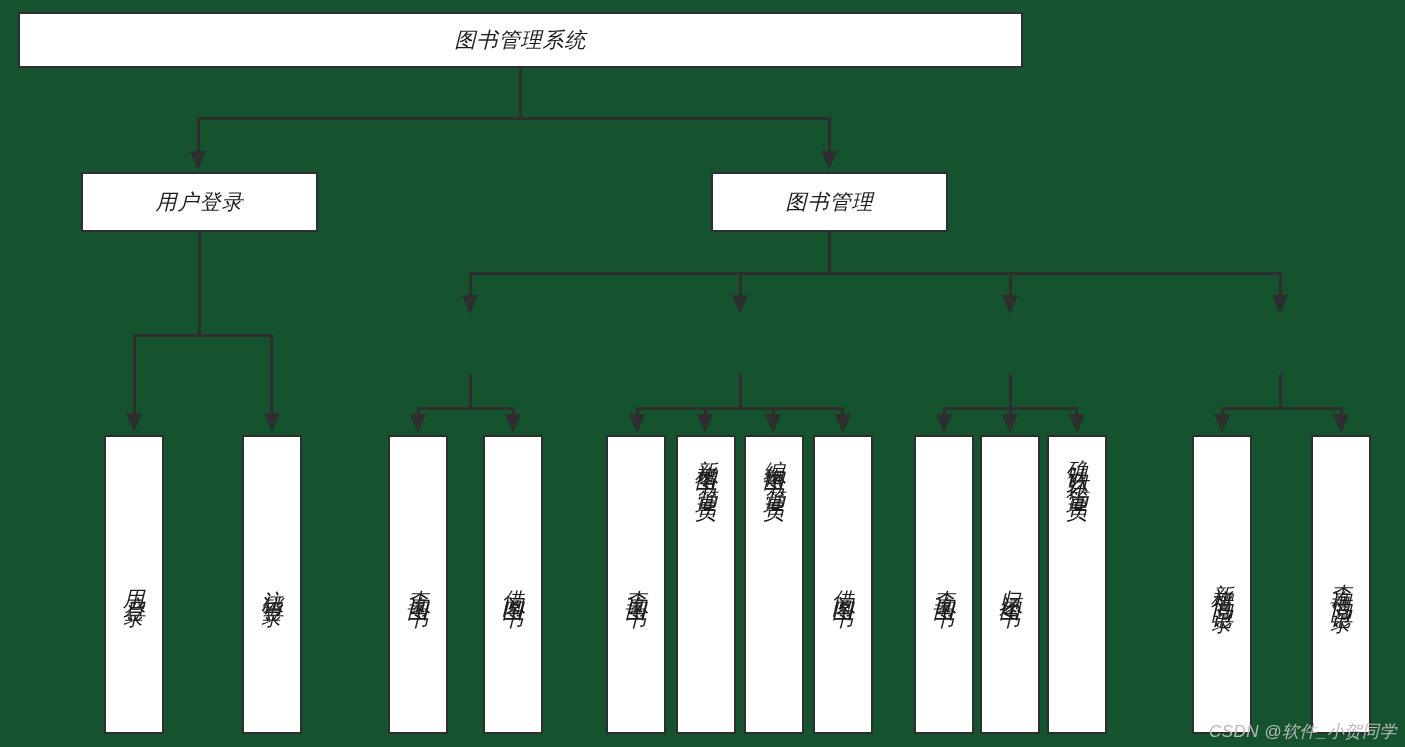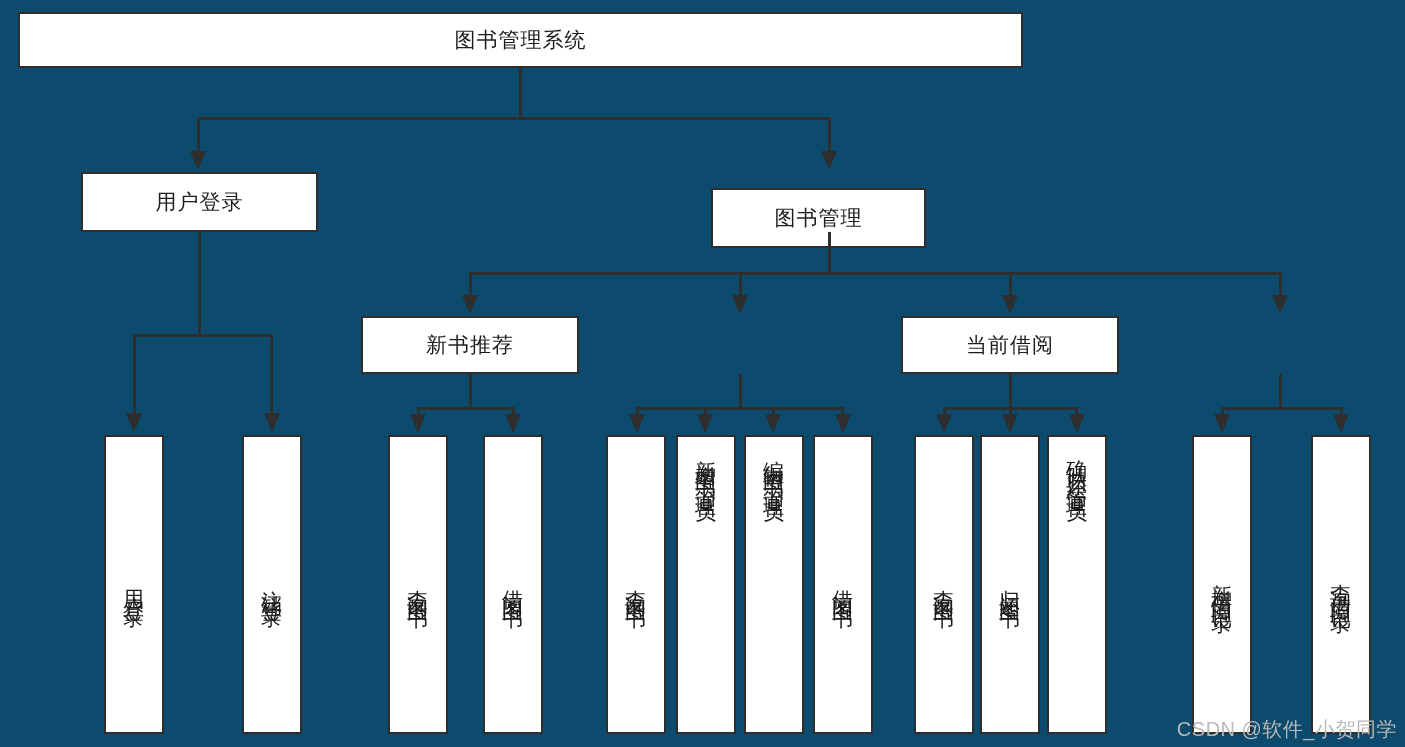--- a/index.html
+++ b/index.html
@@ -7,22 +7,23 @@
     padding: 0;
     background: #ffffff;
   }
   body {
     font-family: "Liberation Sans", "DejaVu Sans", sans-serif;
   }
   #canvas {
     position: relative;
     width: 1405px;
     height: 747px;
-    background: #0c4a6e;
+    background: #14532d;
     overflow: hidden;
+    font-style: italic;
   }
   
   .node {
     position: absolute;
     box-sizing: border-box;
     border: 2.5px solid #2e2e2e;
     background: #ffffff;
     color: #1c1c1c;
     display: flex;
     align-items: center;
@@ -59,21 +60,21 @@
     height: 0;
     border-left: 8px solid transparent;
     border-right: 8px solid transparent;
     border-top: 19px solid #2e2e2e;
   }
   
   #watermark {
     position: absolute;
     right: 8px;
     bottom: 4px;
-    font-size: 20px;
+    font-size: 17px;
     color: #b9b9b9;
     white-space: nowrap;
     letter-spacing: 0.5px;
     pointer-events: none;
     text-align: right;
   }
 </style>
 </head>
 <body>
 
@@ -90,21 +91,21 @@
   <div class="edge v" style="left:197px; top:117px; width:3px; height:38px;"></div>
   <div class="arrowhead" style="left:190px; top:151px;"></div>
 
   <div class="edge v" style="left:828px; top:117px; width:3px; height:38px;"></div>
   <div class="arrowhead" style="left:821px; top:151px;"></div>
 
   <div class="node h-node" style="left:81px; top:172px; width:237px; height:60px;">
     <span class="h-label">用户登录</span>
   </div>
 
-  <div class="node h-node" style="left:711px; top:172px; width:215px; height:60px;margin-top:16px;">
+  <div class="node h-node" style="left:711px; top:172px; width:237px; height:60px;">
     <span class="h-label">图书管理</span>
   </div>
 
   <div class="edge v" style="left:198px; top:232px; width:3px; height:103px;"></div>
   <div class="edge h" style="left:133px; top:334px; width:140px; height:3px;"></div>
   <div class="edge v" style="left:133px; top:334px; width:3px; height:82px;"></div>
   <div class="arrowhead" style="left:126px; top:413px;"></div>
   <div class="edge v" style="left:270px; top:334px; width:3px; height:82px;"></div>
   <div class="arrowhead" style="left:264px; top:413px;"></div>
 
@@ -112,26 +113,20 @@
   <div class="edge h" style="left:469px; top:272px; width:812px; height:3px;"></div>
   <div class="edge v" style="left:469px; top:272px; width:3px; height:26px;"></div>
   <div class="arrowhead" style="left:462px; top:295px;"></div>
   <div class="edge v" style="left:739px; top:272px; width:3px; height:26px;"></div>
   <div class="arrowhead" style="left:732px; top:295px;"></div>
   <div class="edge v" style="left:1009px; top:272px; width:3px; height:26px;"></div>
   <div class="arrowhead" style="left:1002px; top:295px;"></div>
   <div class="edge v" style="left:1279px; top:272px; width:3px; height:26px;"></div>
   <div class="arrowhead" style="left:1272px; top:295px;"></div>
 
-  <div class="node h-node" style="left:361px; top:316px; width:218px; height:58px;">
-    <span class="h-label">新书推荐</span>
-  </div>
-  <div class="node h-node" style="left:901px; top:316px; width:218px; height:58px;">
-    <span class="h-label">当前借阅</span>
-  </div>
 
   <div class="edge v" style="left:469px; top:374px; width:3px; height:35px;"></div>
   <div class="edge h" style="left:417px; top:407px; width:98px; height:3px;"></div>
   <div class="edge v" style="left:417px; top:407px; width:3px; height:11px;"></div>
   <div class="arrowhead" style="left:410px; top:414px;"></div>
   <div class="edge v" style="left:512px; top:407px; width:3px; height:11px;"></div>
   <div class="arrowhead" style="left:505px; top:414px;"></div>
 
   <div class="edge v" style="left:739px; top:374px; width:3px; height:35px;"></div>
   <div class="edge h" style="left:636px; top:407px; width:208px; height:3px;"></div>

